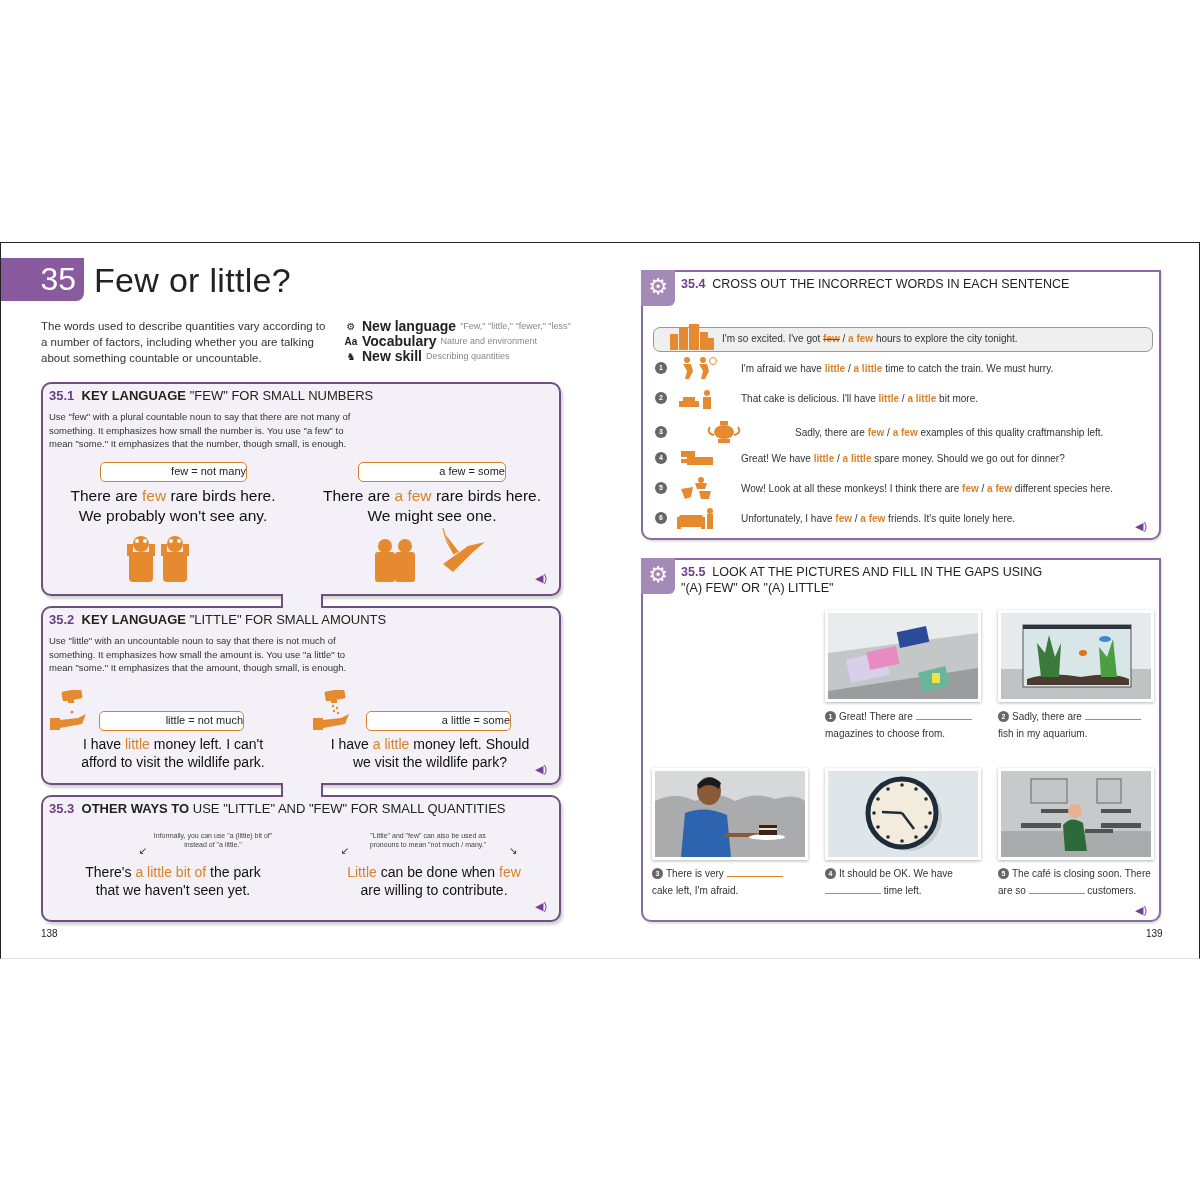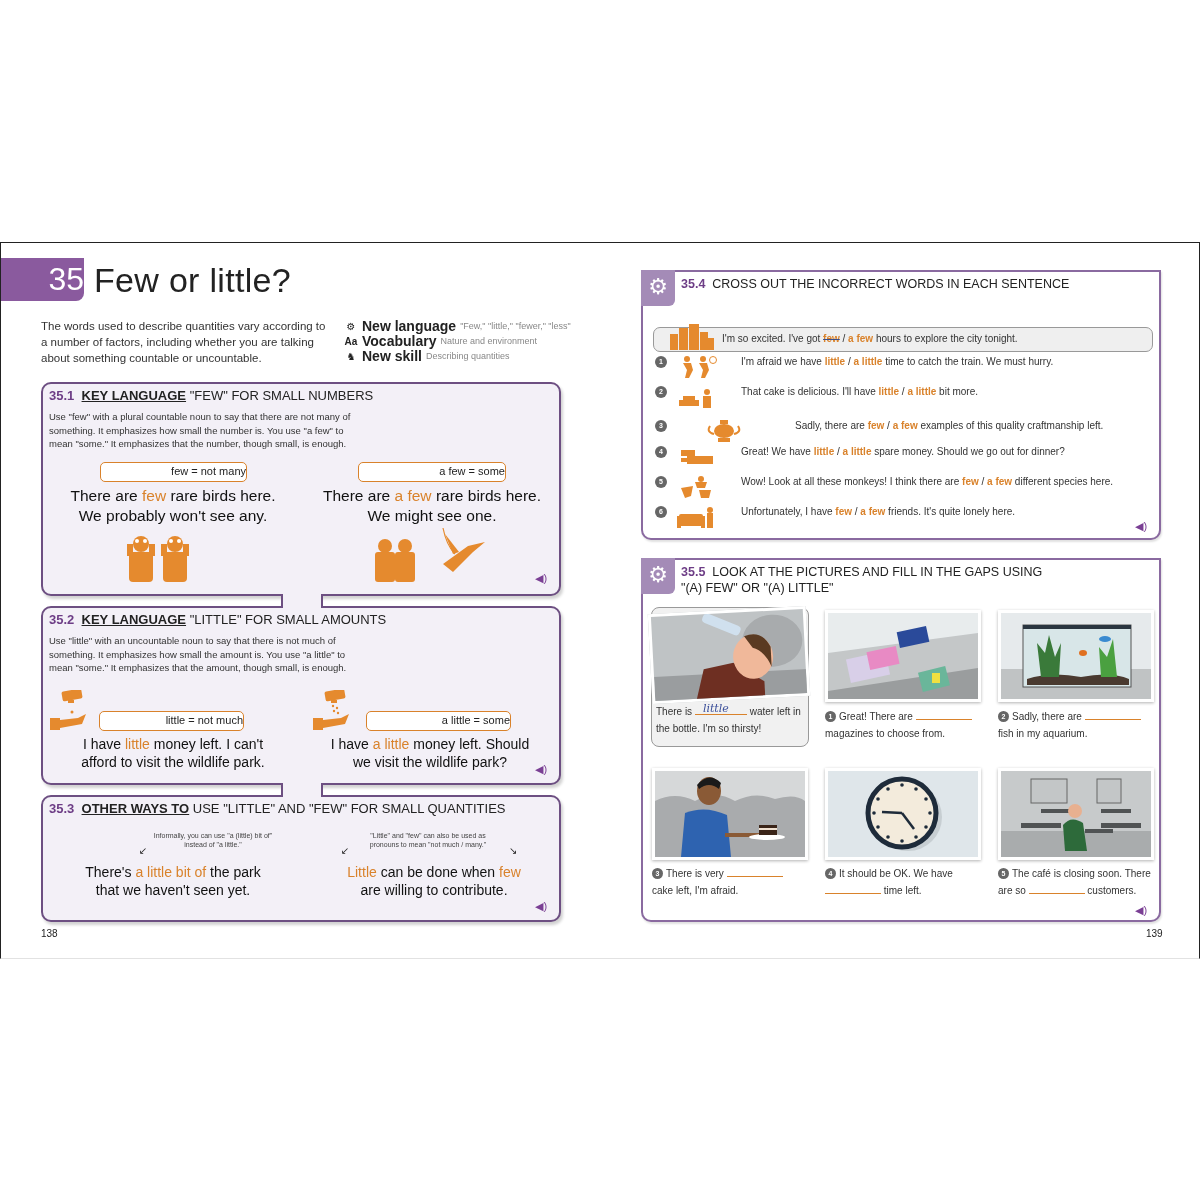--- a/index.html
+++ b/index.html
@@ -5,33 +5,33 @@
   * { box-sizing: border-box; margin: 0; padding: 0; }
   html, body { width: 1200px; height: 1200px; background: #ffffff; overflow: hidden; }
   body { font-family: "Liberation Sans", "DejaVu Sans", sans-serif; color: #222; position: relative; }
 
   .spread { position: absolute; left: 0; top: 242px; width: 1200px; height: 717px; border: 1px solid #222; border-bottom: 1px solid #e2e2e2; background: #fff; }
 
   .orange { color: #d9822b; }
   .orange-b { color: #d9822b; font-weight: bold; }
 
   
-  .unit-tab { position: absolute; left: 0; top: 15px; width: 83px; height: 43px; background: #8a5a9e; border-bottom-right-radius: 8px; color: #fff; font-size: 32px; text-align: right; padding-right: 0; line-height: 43px; font-weight: 300; }
+  .unit-tab { position: absolute; left: 0; top: 15px; width: 83px; height: 43px; background: #8a5a9e; border-bottom-right-radius: 8px; color: #fff; font-size: 32px; text-align: right; padding-right: 8px; line-height: 43px; font-weight: 300; }
   .unit-title { position: absolute; left: 93px; top: 14px; font-size: 34px; color: #222; font-weight: 300; letter-spacing: 0.3px; line-height: 46px; }
 
   .intro { position: absolute; left: 40px; top: 75px; width: 290px; font-size: 11.5px; line-height: 16px; color: #333; }
   .meta { position: absolute; left: 343px; top: 76px; font-size: 9px; line-height: 15px; color: #888; }
   .meta .row { display: flex; align-items: center; gap: 4px; }
   .meta .ic { width: 14px; font-weight: bold; color: #222; font-size: 10px; text-align: center; }
   .meta b { color: #222; font-size: 14px; }
 
   .box { position: absolute; background: #f3f0f7; border: 2px solid #6d4f82; border-radius: 10px; box-shadow: 2px 3px 3px rgba(0,0,0,0.18); }
   .box-h { position: absolute; left: 6px; top: 4px; font-size: 13px; color: #222; white-space: nowrap; }
   .box-h .num { color: #6d3d86; font-weight: bold; }
-  .box-h b { font-weight: bold; text-decoration: underline; }
+  .box-h b { font-weight: bold; }
   .box-p { position: absolute; left: 6px; font-size: 9.5px; line-height: 13.5px; color: #333; width: 320px; }
 
   .pill { position: absolute; height: 20px; border: 1.5px solid #d9822b; border-radius: 5px; background: #fff; text-align: right; font-size: 11px; line-height: 17px; color: #222; }
   .big { position: absolute; text-align: center; font-size: 15.5px; line-height: 20px; color: #111; }
   .speaker { position: absolute; width: 14px; height: 12px; color: #7a3f94; font-size: 11px; line-height: 12px; }
 
   .connector { position: absolute; left: 238px; width: 42px; background: #f3f0f7; border-left: 2px solid #6d4f82; border-right: 2px solid #6d4f82; z-index: 2; }
 
   .tip { position: absolute; left: 480px; top: 361px; width: 100px; height: 100px; border-radius: 50%; background: #b89cc8; border: 3px solid #fff; box-shadow: 0 0 0 2px #6d4f82; text-align: center; color: #222; z-index: 5; }
   .tip .t { font-size: 14px; font-weight: bold; margin-top: 14px; }
@@ -41,21 +41,21 @@
   .arrow { position: absolute; font-size: 10px; color: #222; }
 
   .page-num { position: absolute; font-size: 10px; color: #222; }
 
   
   .ex-box { position: absolute; border: 2px solid #8a6aa0; border-radius: 0 0 10px 10px; border-top: 2px solid #8a6aa0; background: #fff; box-shadow: 1px 2px 2px rgba(0,0,0,0.12); }
   .gear-tab { position: absolute; left: -2px; top: -2px; width: 34px; height: 36px; background: #a48bb7; border-bottom-right-radius: 6px; color: #fff; font-size: 22px; text-align: center; line-height: 34px; }
   .ex-h { position: absolute; left: 38px; top: 4px; font-size: 12.5px; color: #222; line-height: 16px; }
   .ex-h .num { color: #6d3d86; font-weight: bold; }
 
-  .ex-row { position: absolute; left: 12px; height: 24px; display: flex; font-size: 10px; color: #333; }
+  .ex-row { position: absolute; left: 12px; height: 24px; display: flex; align-items: center; font-size: 10px; color: #333; }
   .ex-row .n { width: 12px; height: 12px; border-radius: 50%; background: #666; color: #fff; font-size: 7px; text-align: center; line-height: 12px; font-weight: bold; margin-right: 10px; }
   .ex-row .ico { width: 40px; height: 22px; margin-right: 24px; position: relative; }
   .ex-row .s { white-space: nowrap; }
   .example { position: absolute; left: 10px; top: 55px; width: 500px; height: 25px; border: 1.5px solid #999; border-radius: 7px; background: #efefef; }
   .strike { text-decoration: line-through; text-decoration-color: #3b4f8a; }
 
   .pic { position: absolute; width: 156px; height: 92px; border: 3px solid #fff; box-shadow: 0 1px 3px rgba(0,0,0,0.3); overflow: hidden; }
   .cap { position: absolute; font-size: 10px; line-height: 17px; color: #333; width: 160px; }
   .blank { display: inline-block; width: 56px; border-bottom: 1px solid #d9822b; height: 10px; vertical-align: baseline; position: relative; }
   .blank .hand { position: absolute; left: 8px; top: -5px; font-family: "DejaVu Serif", serif; font-style: italic; color: #3b4f9a; font-size: 11px; }
@@ -323,35 +323,20 @@
   </div>
 
   <div class="ex-box" style="left:640px; top:315px; width:520px; height:364px;">
     <div class="gear-tab">⚙</div>
     <div class="ex-h">
       <span class="num">35.5</span>&nbsp;
       <span>LOOK AT THE PICTURES AND FILL IN THE GAPS USING</span><br>
       <span>"(A) FEW" OR "(A) LITTLE"</span>
     </div>
 
-    <div class="first-card">
-      <div style="position:absolute; left:-2px; top:2px; width:158px; height:90px; background:#bfc3c5; transform:rotate(-3deg); border:3px solid #fff; overflow:hidden;">
-        <svg width="158" height="90" viewBox="0 0 158 90">
-          <rect x="0" y="60" width="158" height="30" fill="#9a9d9f"></rect>
-          <ellipse cx="120" cy="30" rx="30" ry="26" fill="#a8abad"></ellipse>
-          <path d="M40 90 L50 55 L80 50 L110 70 L110 90 Z" fill="#6e2f22"></path>
-          <ellipse cx="100" cy="45" rx="20" ry="22" fill="#f0b89a"></ellipse>
-          <path d="M92 24 Q110 18 118 36 L118 56 Q112 40 100 36 Z" fill="#5a3a22"></path>
-          <rect x="50" y="6" width="40" height="10" rx="4" fill="#d0e0ee" transform="rotate(25 70 11)"></rect>
-        </svg>
-      </div>
-      <div class="cap" style="left:4px; top:95px; width:150px;">
-        <span>There is </span><span class="blank" style="width:52px;"><span class="hand">little</span></span><span> water left in the bottle. I'm so thirsty!</span>
-      </div>
-    </div>
 
     <div class="pic" style="left:182px; top:50px; background:#e8eced;">
       <svg width="150" height="86" viewBox="0 0 150 86">
         <path d="M0 40 L150 20 L150 86 L0 86 Z" fill="#c4c7c8"></path>
         <path d="M0 78 L150 55 L150 86 L0 86 Z" fill="#9a9d9e"></path>
         <rect x="20" y="42" width="40" height="24" fill="#d8cfe8" transform="rotate(-12 40 54)"></rect>
         <rect x="40" y="36" width="30" height="18" fill="#e88ac4" transform="rotate(-12 55 45)"></rect>
         <rect x="70" y="16" width="30" height="16" fill="#2a4a9a" transform="rotate(-12 85 24)"></rect>
         <rect x="92" y="56" width="28" height="20" fill="#6ab69a" transform="rotate(-14 106 66)"></rect>
         <rect x="104" y="60" width="8" height="10" fill="#f0e040"></rect>

